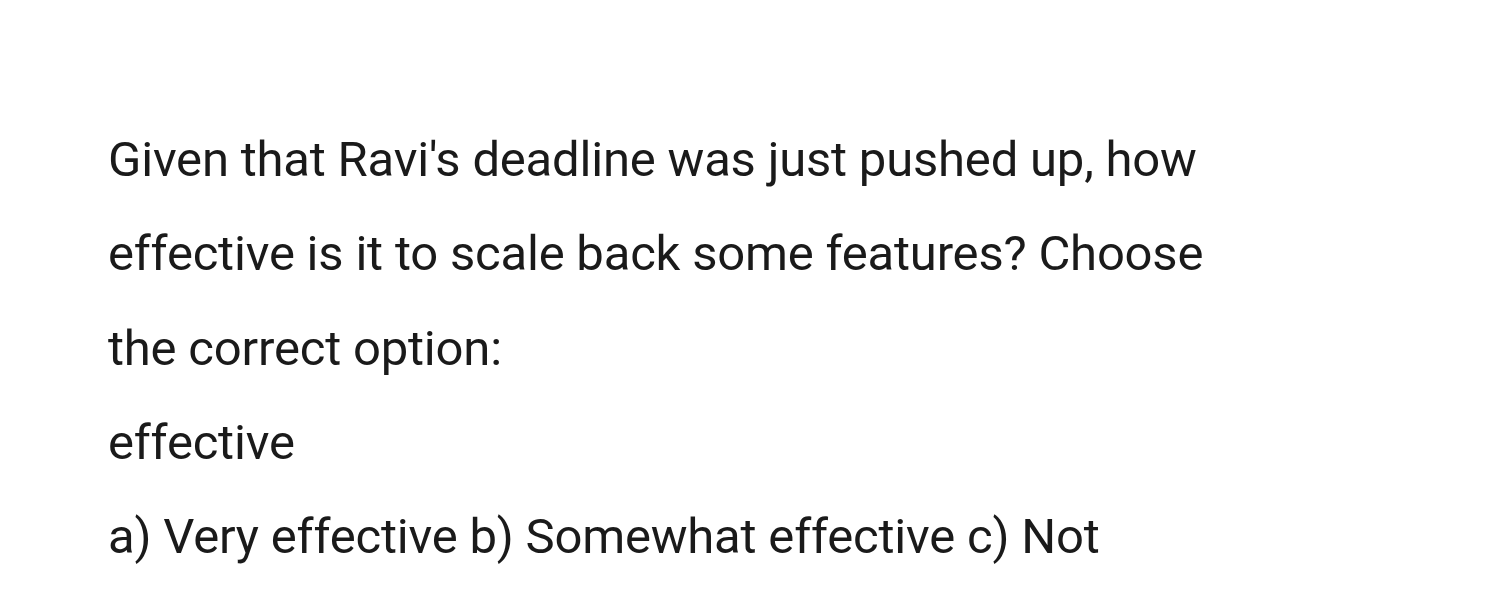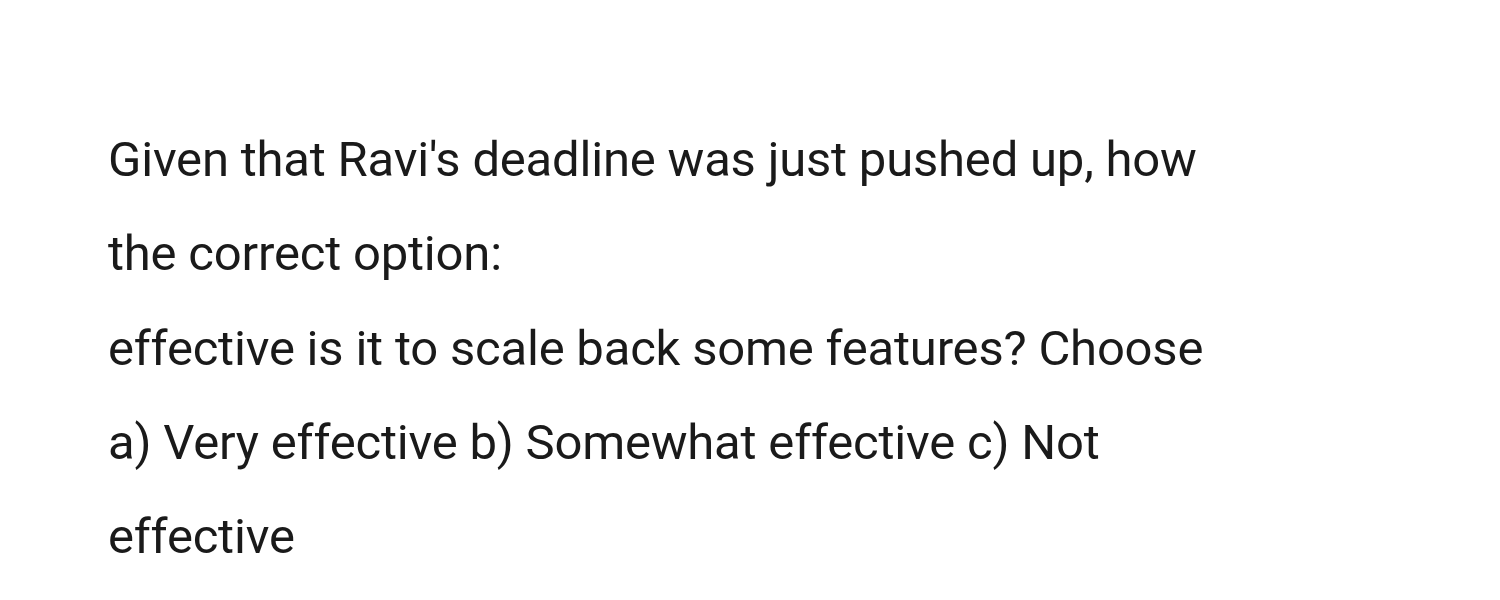--- a/index.html
+++ b/index.html
@@ -23,17 +23,17 @@
     }
     .options-line {
       display: block;
     }
   </style>
 </head>
 <body>
 
 <div class="question-block">
   <span class="options-line">Given that Ravi's deadline was just pushed up, how</span>
+  <span class="options-line">effective is it to scale back some features? Choose</span>
   <span class="options-line">the correct option:</span>
-  <span class="options-line">effective is it to scale back some features? Choose</span>
+  <span class="options-line">effective</span>
   <span class="options-line">a) Very effective b) Somewhat effective c) Not</span>
-  <span class="options-line">effective</span>
 </div>
 
 </body></html>

